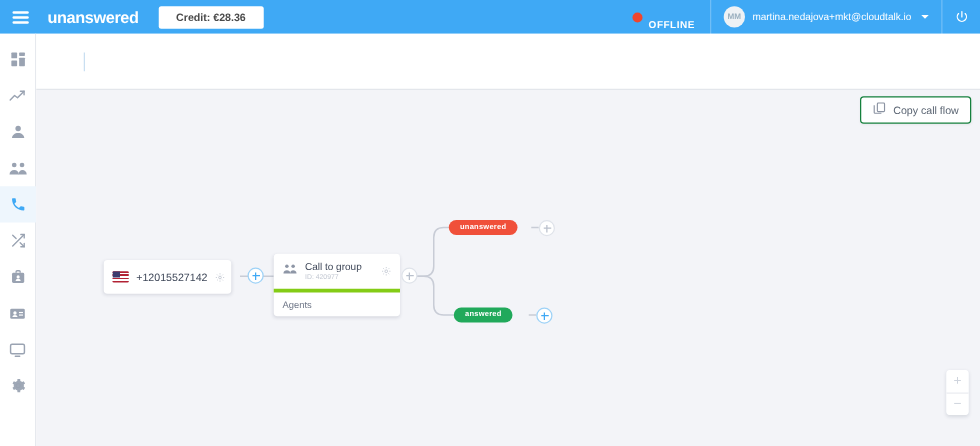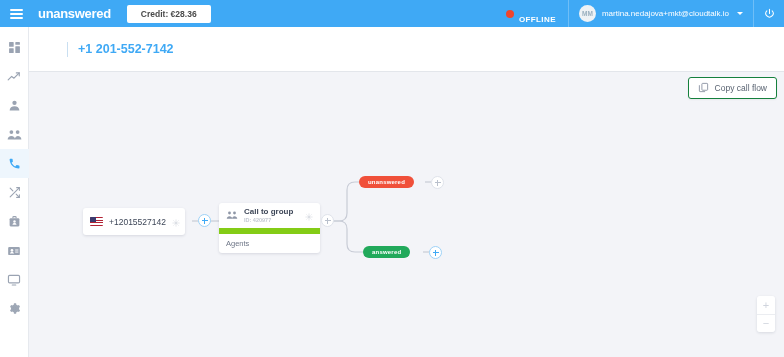--- a/index.html
+++ b/index.html
@@ -132,22 +132,21 @@
     content: ""; position: absolute; left: 0; top: 0; width: 6px; height: 5px; background: #3c3b6e;
   }
   .node-number-text { font-size: 8.5px; color: #3e4758; font-weight: normal; }
   .gear-mini { margin-left: auto; }
 
   .node-group {
     left: 190px; top: 131px; width: 101px; height: 50px;
   }
   .node-group-head {
     height: 31px; display: flex; align-items: center; padding: 0 7px; gap: 6px;
-    border-bottom: 6px solid #84cc16;
-    font-weight: bold;
+    border-bottom: 3px solid #84cc16;
   }
   .node-group-titles { display: flex; flex-direction: column; gap: 1px; }
   .node-group-title { font-size: 8px; color: #3e4758; line-height: 9px; }
   .node-group-id { font-size: 5.5px; color: #c3c8d2; line-height: 7px; }
   .node-group-body {
     height: 19px; display: flex; align-items: center; padding: 0 7px;
   }
   .node-group-body-label { font-size: 7.5px; color: #6e7687; }
 
   .plus-handle {
@@ -322,21 +321,20 @@
           <path d="M12 8.2a3.8 3.8 0 1 0 0 7.6 3.8 3.8 0 0 0 0-7.6zm0 5.9a2.1 2.1 0 1 1 0-4.2 2.1 2.1 0 0 1 0 4.2z"></path>
           <path d="M20.5 12c0-.6-.1-1.1-.2-1.6l2-1.4-2-3.4-2.3 1a7.9 7.9 0 0 0-2.7-1.6L15 2.3H11l-.3 2.7a7.9 7.9 0 0 0-2.7 1.6l-2.3-1-2 3.4 2 1.4c-.1.5-.2 1-.2 1.6s.1 1.1.2 1.6l-2 1.4 2 3.4 2.3-1a7.9 7.9 0 0 0 2.7 1.6l.3 2.7h4l.3-2.7a7.9 7.9 0 0 0 2.7-1.6l2.3 1 2-3.4-2-1.4c.1-.5.2-1 .2-1.6z" opacity="0.95"></path>
         </svg>
       </span>
     </div>
 
   </div>
 
   <div class="titlebar">
     <span class="title-sep"></span>
-    <span class="title-number">+1 201-552-7142</span>
   </div>
 
   <div class="canvas">
 
     <div class="copy-btn">
       <span>
         <svg width="11" height="11" viewBox="0 0 24 24" fill="none" stroke="#8b93a2" stroke-width="2">
           <rect x="8.5" y="3" width="12.5" height="15" rx="1.6"></rect>
           <path d="M15.5 21H4.5A1.5 1.5 0 0 1 3 19.5V7"></path>
         </svg>

